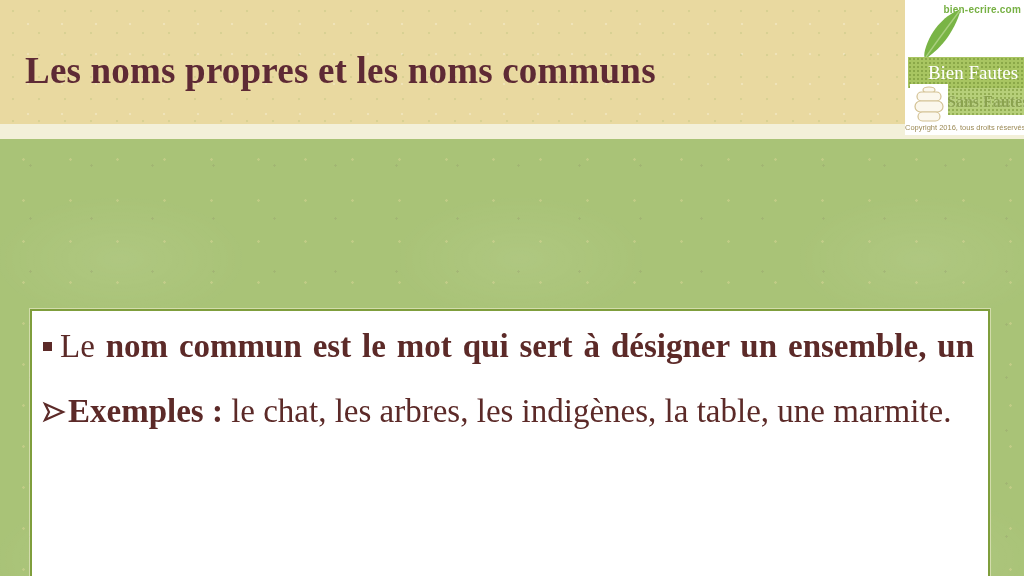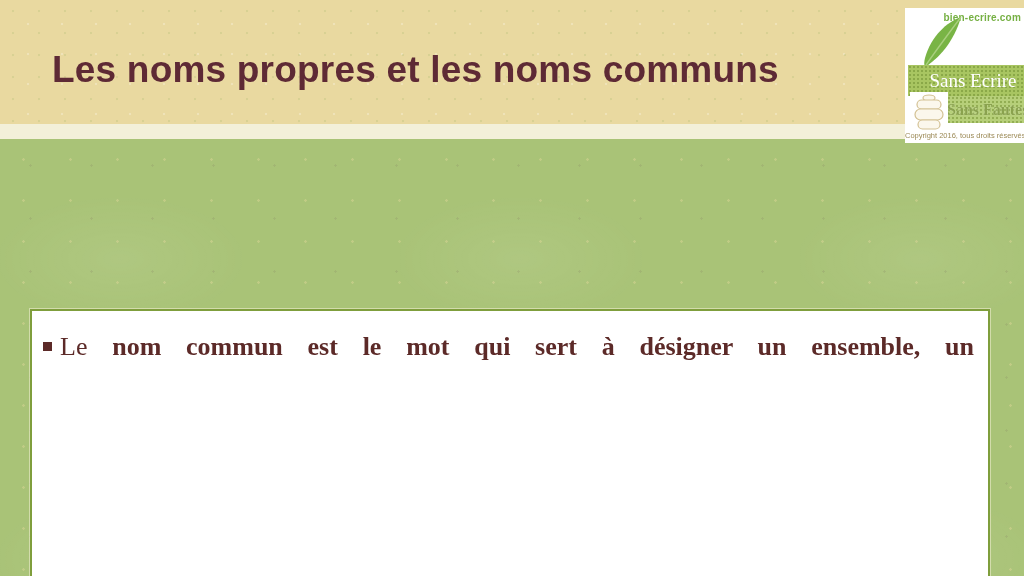--- a/index.html
+++ b/index.html
@@ -22,27 +22,28 @@
     background-color: #e9d9a0;
     background-image:
       radial-gradient(circle, rgba(140,170,90,0.18) 1px, transparent 1.6px),
       radial-gradient(circle, rgba(255,255,255,0.25) 1px, transparent 1.6px);
     background-size: 26px 22px, 34px 30px;
     background-position: 0 0, 11px 9px;
   }
 
   .slide-title {
     position: absolute;
-    left: 52px;
+    left: 25px;
     top: 49px;
     font-size: 37px;
     font-weight: 700;
     color: #5e2a35;
     letter-spacing: 0.2px;
     white-space: nowrap;
+    font-family: Liberation Serif, serif;
   }
 
   .cream-strip {
     position: absolute;
     top: 124px; left: 0;
     width: 1024px; height: 15px;
     background: #f3f0d9;
   }
 
   
@@ -64,21 +65,21 @@
     left: 30px; top: 170px;
     width: 960px; height: 312px;
     background: #ffffff;
     border: 2px solid #7f9e3c;
     box-shadow: 0 0 0 1px rgba(244,241,215,0.55);
   }
 
   .box-inner {
     padding: 7px 14px 0 10px;
     font-family: "Liberation Serif", "DejaVu Serif", serif;
-    font-size: 26px;
+    font-size: 33px;
     color: #5c2a28;
   }
 
   .definition {
     position: relative;
     padding-left: 18px;
   }
 
   .square-bullet {
     position: absolute;
@@ -111,21 +112,21 @@
 
   .arrow-bullet {
     display: inline-block;
     vertical-align: -2px;
     margin-right: 2px;
   }
 
   
   .logo-card {
     position: absolute;
-    top: 8px; left: 905px;
+    top: 0; left: 905px;
     width: 119px; height: 135px;
     background: #ffffff;
   }
 
   .logo-url {
     position: absolute;
     top: 4px; right: 3px;
     font-size: 10px;
     font-weight: 700;
     color: #76b043;
@@ -201,38 +202,43 @@
   <div class="slide-body">
 
     <div class="content-box">
       <div class="box-inner">
 
         <div class="definition">
           <span class="square-bullet"></span>
           <div class="def-line"><span>Le </span><b>nom commun est le mot qui sert à désigner un ensemble, un</b></div>
         </div>
 
+        <div class="examples">
+          <svg class="arrow-bullet" width="24" height="24" viewBox="0 0 24 24">
+            <path d="M3,4 L21,12 L3,20 L7,12 Z" fill="none" stroke="#5c2a28" stroke-width="2.2" stroke-linejoin="miter"></path>
+          </svg><b>Exemples : </b><span>le chat, les arbres, les indigènes, la table, une marmite.</span>
+        </div>
 
       </div>
     </div>
   </div>
 
   <div class="logo-card">
     <div class="logo-url">bien-ecrire.com</div>
 
     <div class="quill-icon-wrap">
       <svg width="56" height="76" viewBox="0 0 56 76">
         <path d="M50,1 C36,6 20,20 14,42 C13,46 13,49 14,51 C27,43 43,26 50,1 Z" fill="#79b445"></path>
         <path d="M50,1 C38,17 26,33 15,49" stroke="#a9cf7e" fill="none" stroke-width="1.4"></path>
         <path d="M15,50 C11,57 7,63 3,70" stroke="#b9d295" stroke-width="2" fill="none"></path>
         <path d="M20,50 C16,58 12,66 8,74" stroke="#cdddb0" stroke-width="1.4" fill="none"></path>
       </svg>
     </div>
 
-    <div class="logo-banner"><span>Sans Ecrire</span></div>
+    <div class="logo-banner"><span>Bien Fautes</span></div>
 
     <div class="logo-tagline">Sans Fautes</div>
 
     <div class="inkwell-icon-wrap">
       <svg width="38" height="40" viewBox="0 0 38 40">
         <ellipse cx="19" cy="6" rx="6" ry="3" fill="#fbf7ec" stroke="#d3c193" stroke-width="1.2"></ellipse>
         <rect x="7" y="8" width="24" height="9" rx="4.5" fill="#fbf7ec" stroke="#d3c193" stroke-width="1.2"></rect>
         <rect x="5" y="17" width="28" height="11" rx="5.5" fill="#fbf7ec" stroke="#d3c193" stroke-width="1.2"></rect>
         <rect x="8" y="28" width="22" height="9" rx="4.5" fill="#fbf7ec" stroke="#d3c193" stroke-width="1.2"></rect>
       </svg>

